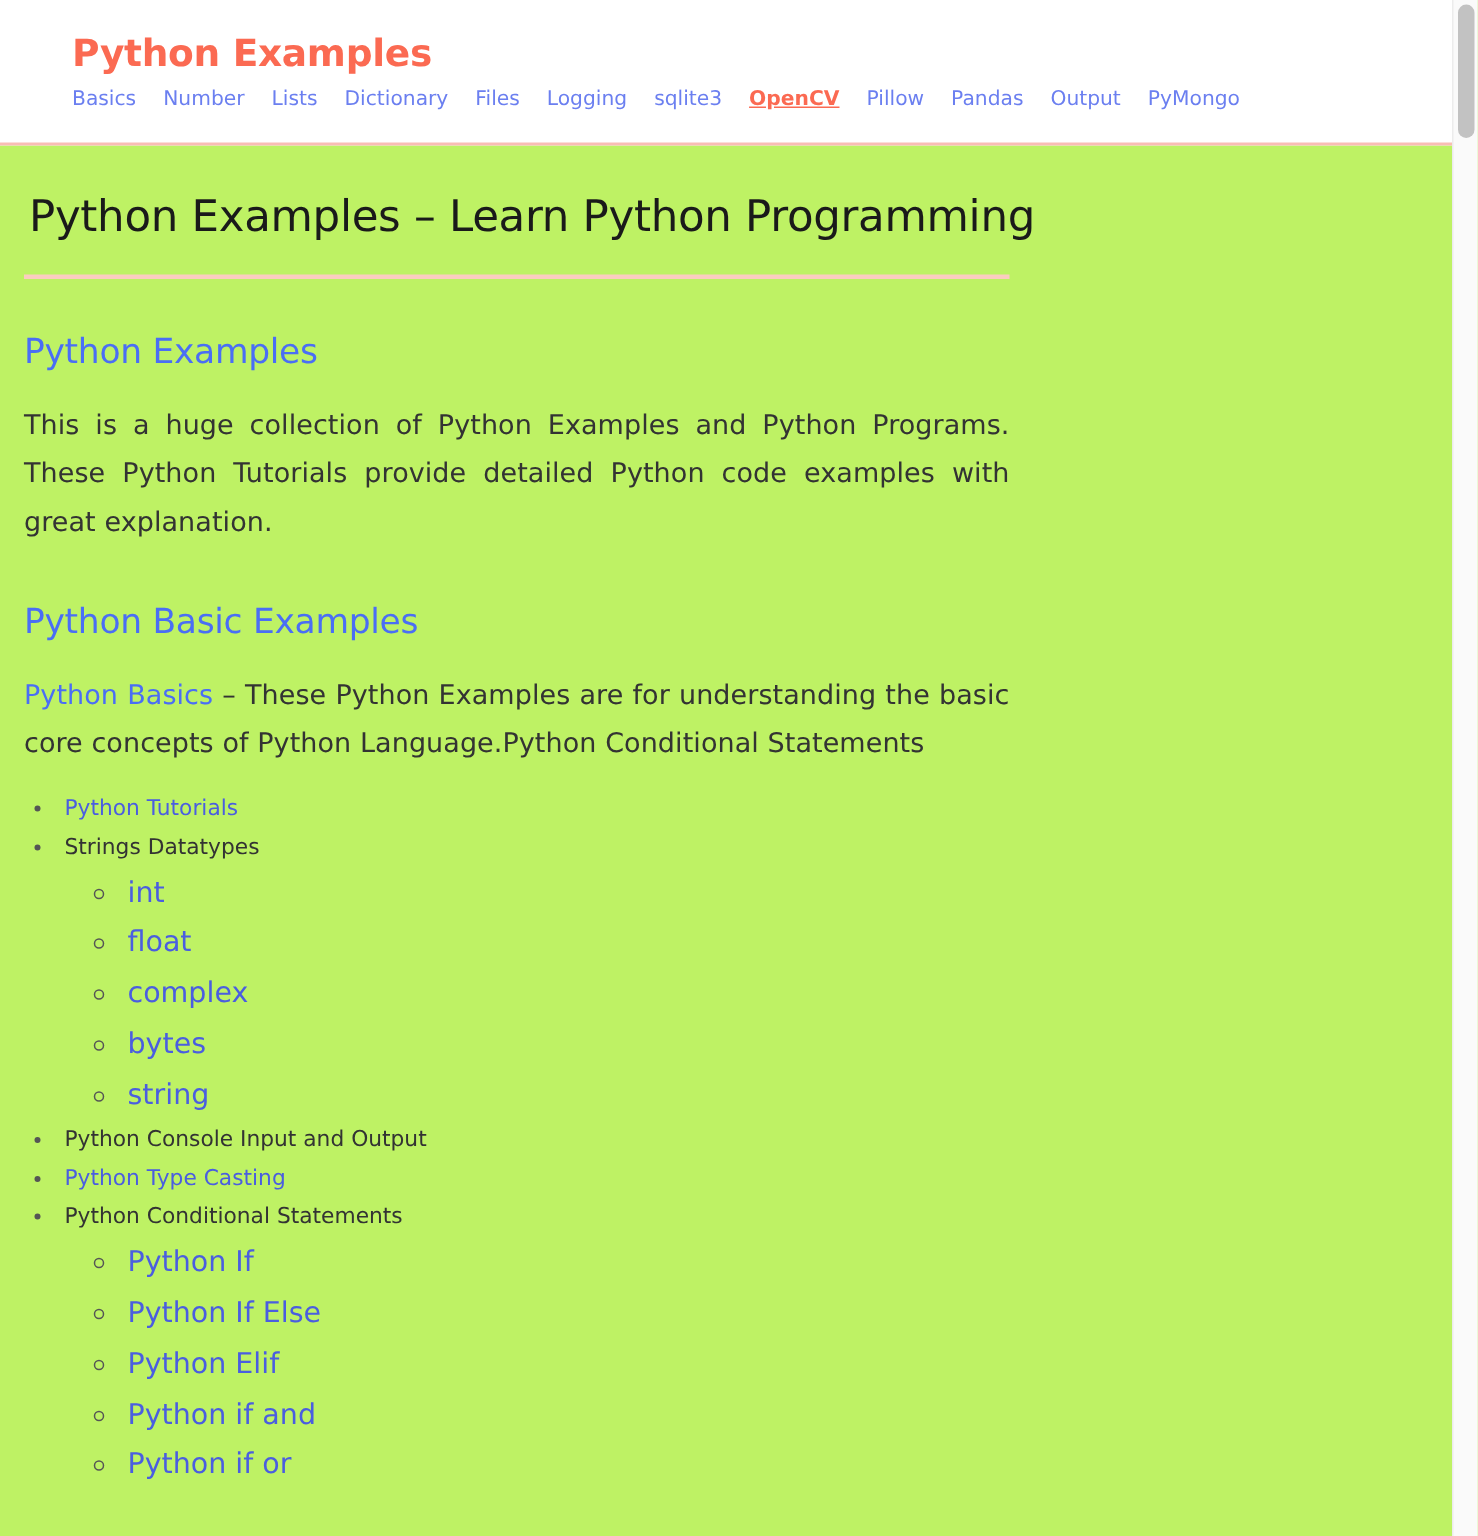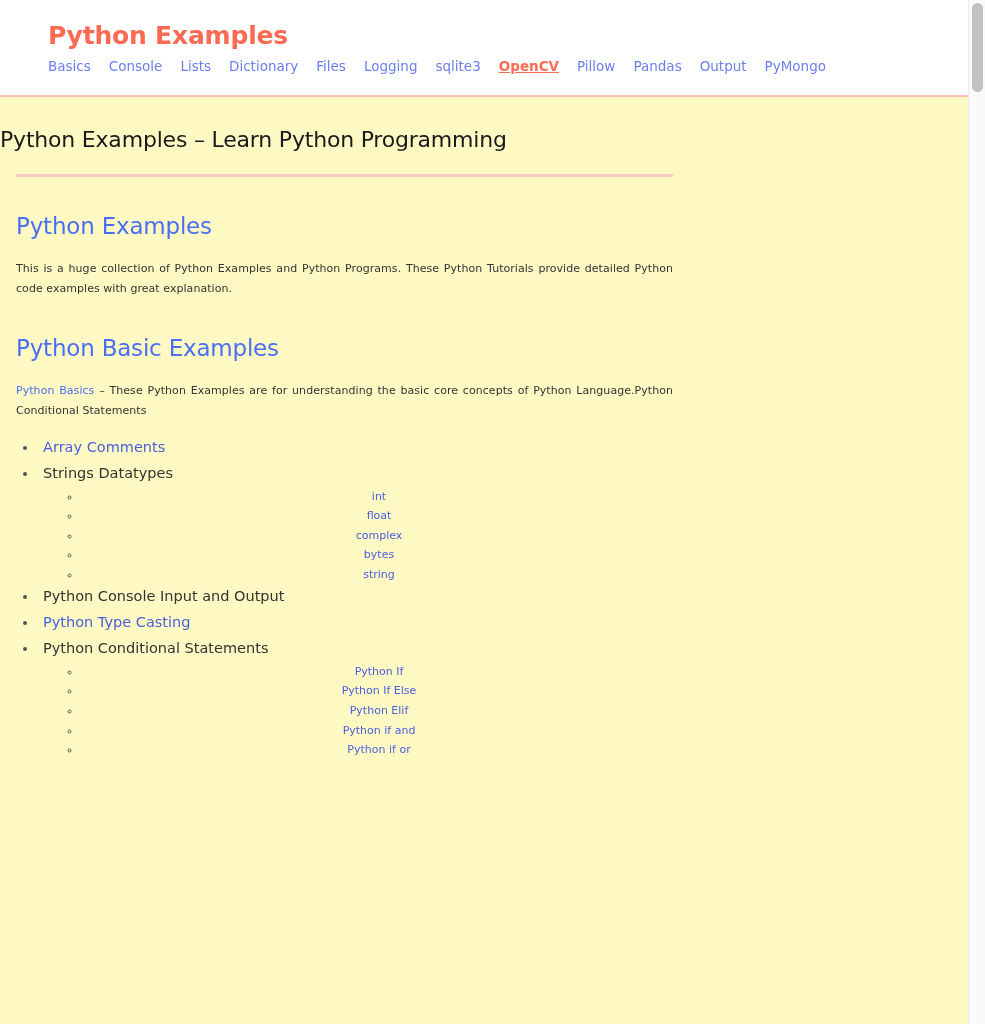--- a/index.html
+++ b/index.html
@@ -16,21 +16,21 @@
   }
 
   
   #viewport {
     position: absolute;
     left: 0;
     top: 0;
     width: 968px;
     height: 1024px;
     overflow: hidden;
-    background: #fef9c3;
+    background: #bef264;
   }
 
   
   .site-header {
     padding: 0 0 0 0;
     border-bottom: 2px solid #f9bdb4;
     background: #ffffff;
     height: 97px;
     box-sizing: border-box;
   }
@@ -61,24 +61,24 @@
     font-weight: bold;
   }
 
   
   .content {
     padding: 0;
   }
   .page-title {
     margin: 0;
     padding: 30px 0 0 0;
-    font-size: 22px;
+    font-size: 29px;
     font-weight: normal;
     color: #1a1a1a;
-    text-align: left;
+    text-align: right;
     width: 690px;
     line-height: 1.2;
     letter-spacing: -0.2px;
   }
   .title-rule {
     border: none;
     border-top: 3px solid #fbcdc0;
     margin: 21px 0 0 16px;
     width: 657px;
   }
@@ -89,21 +89,21 @@
   }
   h2.section-heading {
     font-size: 23px;
     font-weight: normal;
     color: #4a6ef5;
     margin: 35px 0 0 0;
     line-height: 1.25;
     letter-spacing: -0.2px;
   }
   p.body-text {
-    font-size: 11px;
+    font-size: 18px;
     color: #333333;
     line-height: 1.82;
     margin: 18px 0 0 0;
     text-align: justify;
     letter-spacing: 0.05px;
   }
   p.body-text a {
     color: #4a6ef5;
     text-decoration: none;
   }
@@ -120,24 +120,23 @@
     line-height: 1.78;
     margin: 0;
     padding-left: 5px;
   }
   ul.topic-list ul {
     margin: 0;
     padding-left: 38px;
     list-style-type: circle;
   }
   ul.topic-list ul > li {
-    font-size: 11px;
+    font-size: 19px;
     line-height: 1.78;
     padding-left: 4px;
-    text-align: center;
   }
   ul.topic-list a {
     color: #4a5ee0;
     text-decoration: none;
   }
   ul.topic-list li::marker {
     color: #555555;
   }
 
   
@@ -161,38 +160,38 @@
     background: #c2c2c2;
   }
 </style>
 </head>
 <body>
 
 <div id="viewport">
 
   <div class="site-header">
     <h1 class="brand">Python Examples</h1>
-    <nav class="nav" id="main-nav"><a href="#">Basics</a><a href="#">Console</a><a href="#">Lists</a><a href="#">Dictionary</a><a href="#">Files</a><a href="#">Logging</a><a href="#">sqlite3</a><a href="#" class="active">OpenCV</a><a href="#">Pillow</a><a href="#">Pandas</a><a href="#">Output</a><a href="#">PyMongo</a></nav>
+    <nav class="nav" id="main-nav"><a href="#">Basics</a><a href="#">Number</a><a href="#">Lists</a><a href="#">Dictionary</a><a href="#">Files</a><a href="#">Logging</a><a href="#">sqlite3</a><a href="#" class="active">OpenCV</a><a href="#">Pillow</a><a href="#">Pandas</a><a href="#">Output</a><a href="#">PyMongo</a></nav>
   </div>
 
   <div class="content">
 
     <h1 class="page-title">Python Examples – Learn Python Programming</h1>
     <hr class="title-rule">
 
     <div id="sections-root">
         <div class="section">
           <h2 class="section-heading">Python Examples</h2>
           <p class="body-text">This is a huge collection of Python Examples and Python Programs. These Python Tutorials provide detailed Python code examples with great explanation.</p>
         </div>
         <div class="section">
           <h2 class="section-heading">Python Basic Examples</h2>
           <p class="body-text"><a href="#">Python Basics</a><span> – These Python Examples are for understanding the basic core concepts of Python Language.Python Conditional Statements</span></p>
           <ul class="topic-list">
-            <li><a href="#">Array Comments</a></li>
+            <li><a href="#">Python Tutorials</a></li>
             <li><span>Strings Datatypes</span><ul>
                 <li><a href="#">int</a></li>
                 <li><a href="#">float</a></li>
                 <li><a href="#">complex</a></li>
                 <li><a href="#">bytes</a></li>
                 <li><a href="#">string</a></li>
               </ul></li>
             <li><span>Python Console Input and Output</span></li>
             <li><a href="#">Python Type Casting</a></li>
             <li><span>Python Conditional Statements</span><ul>

